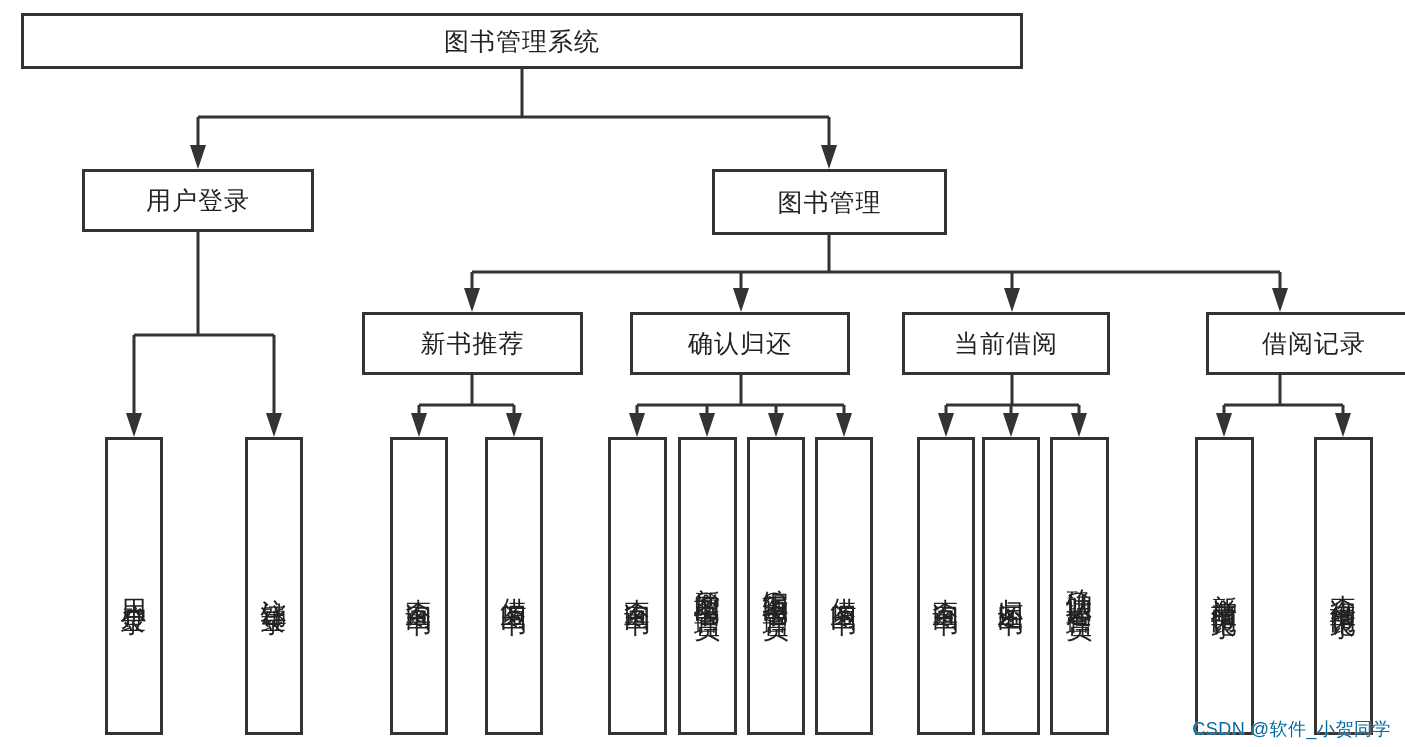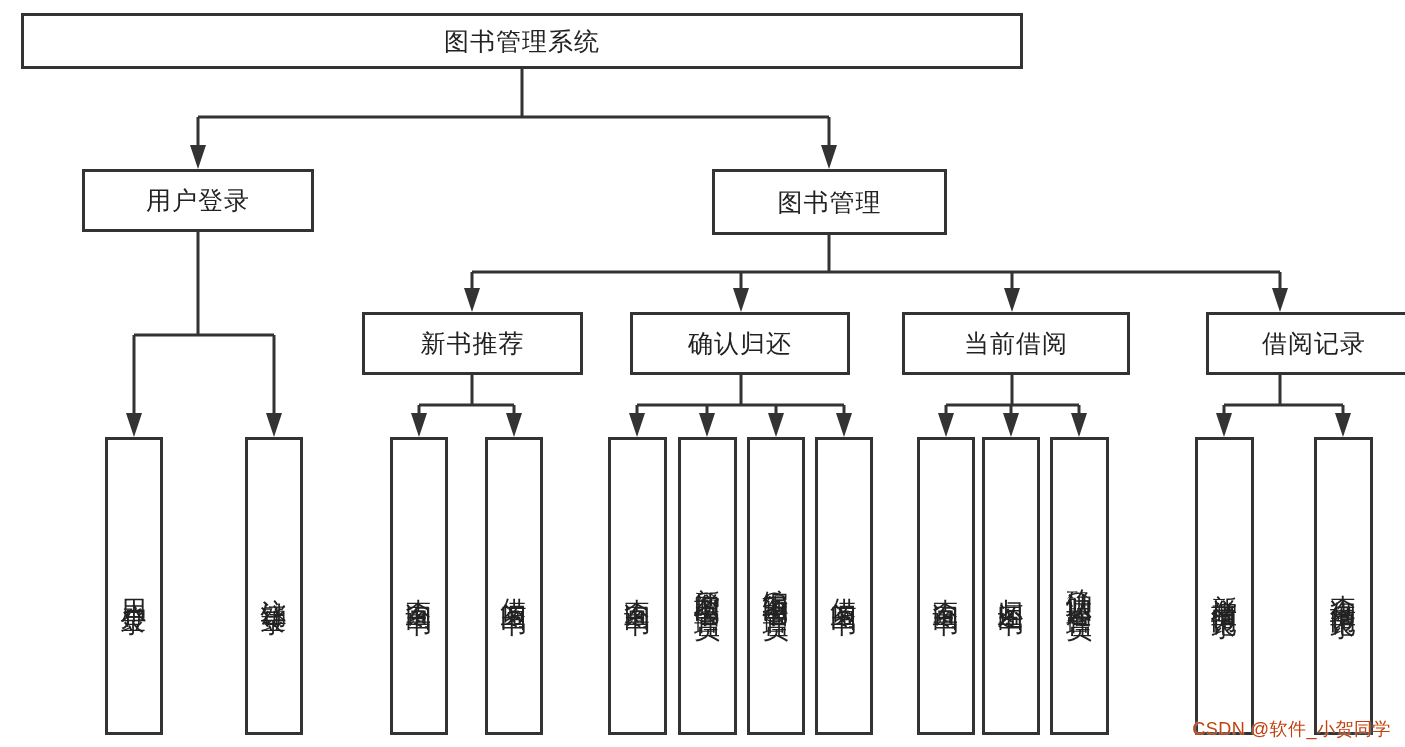--- a/index.html
+++ b/index.html
@@ -11,21 +11,21 @@
   .node{
     position:absolute;box-sizing:border-box;border:3px solid #333;background:#fff;
     display:flex;align-items:center;justify-content:center;
   }
   .node.h span{font-size:25px;letter-spacing:1px;white-space:nowrap;}
   .node.v span{
     writing-mode:vertical-rl;font-size:26px;letter-spacing:4px;line-height:1;white-space:nowrap;
   }
   #watermark{
     position:absolute;right:14px;top:717px;font-size:18px;letter-spacing:.5px;
-    color:#c2410c;text-shadow:0 0 2px #fff;z-index:5;white-space:nowrap;
+    color:#0369a1;text-shadow:0 0 2px #fff;z-index:5;white-space:nowrap;
   }
 </style>
 </head>
 <body>
 
 <div id="canvas">
 
   <svg id="wires" viewBox="0 0 1405 747">
 
     <g>
@@ -74,21 +74,21 @@
   <div class="node h" style="left:712px;top:169px;width:235px;height:66px">
     <span>图书管理</span>
   </div>
 
   <div class="node h" style="left:362px;top:312px;width:221px;height:63px">
     <span>新书推荐</span>
   </div>
   <div class="node h" style="left:630px;top:312px;width:220px;height:63px">
     <span>确认归还</span>
   </div>
-  <div class="node h" style="left:902px;top:312px;width:228px;height:63px">
+  <div class="node h" style="left:902px;top:312px;width:208px;height:63px">
     <span>当前借阅</span>
   </div>
   <div class="node h" style="left:1206px;top:312px;width:216px;height:63px">
     <span>借阅记录</span>
   </div>
 
   <div class="node v" style="left:105px;top:437px;width:58px;height:298px">
     <span>用户登录</span>
   </div>
   <div class="node v" style="left:245px;top:437px;width:58px;height:298px">

